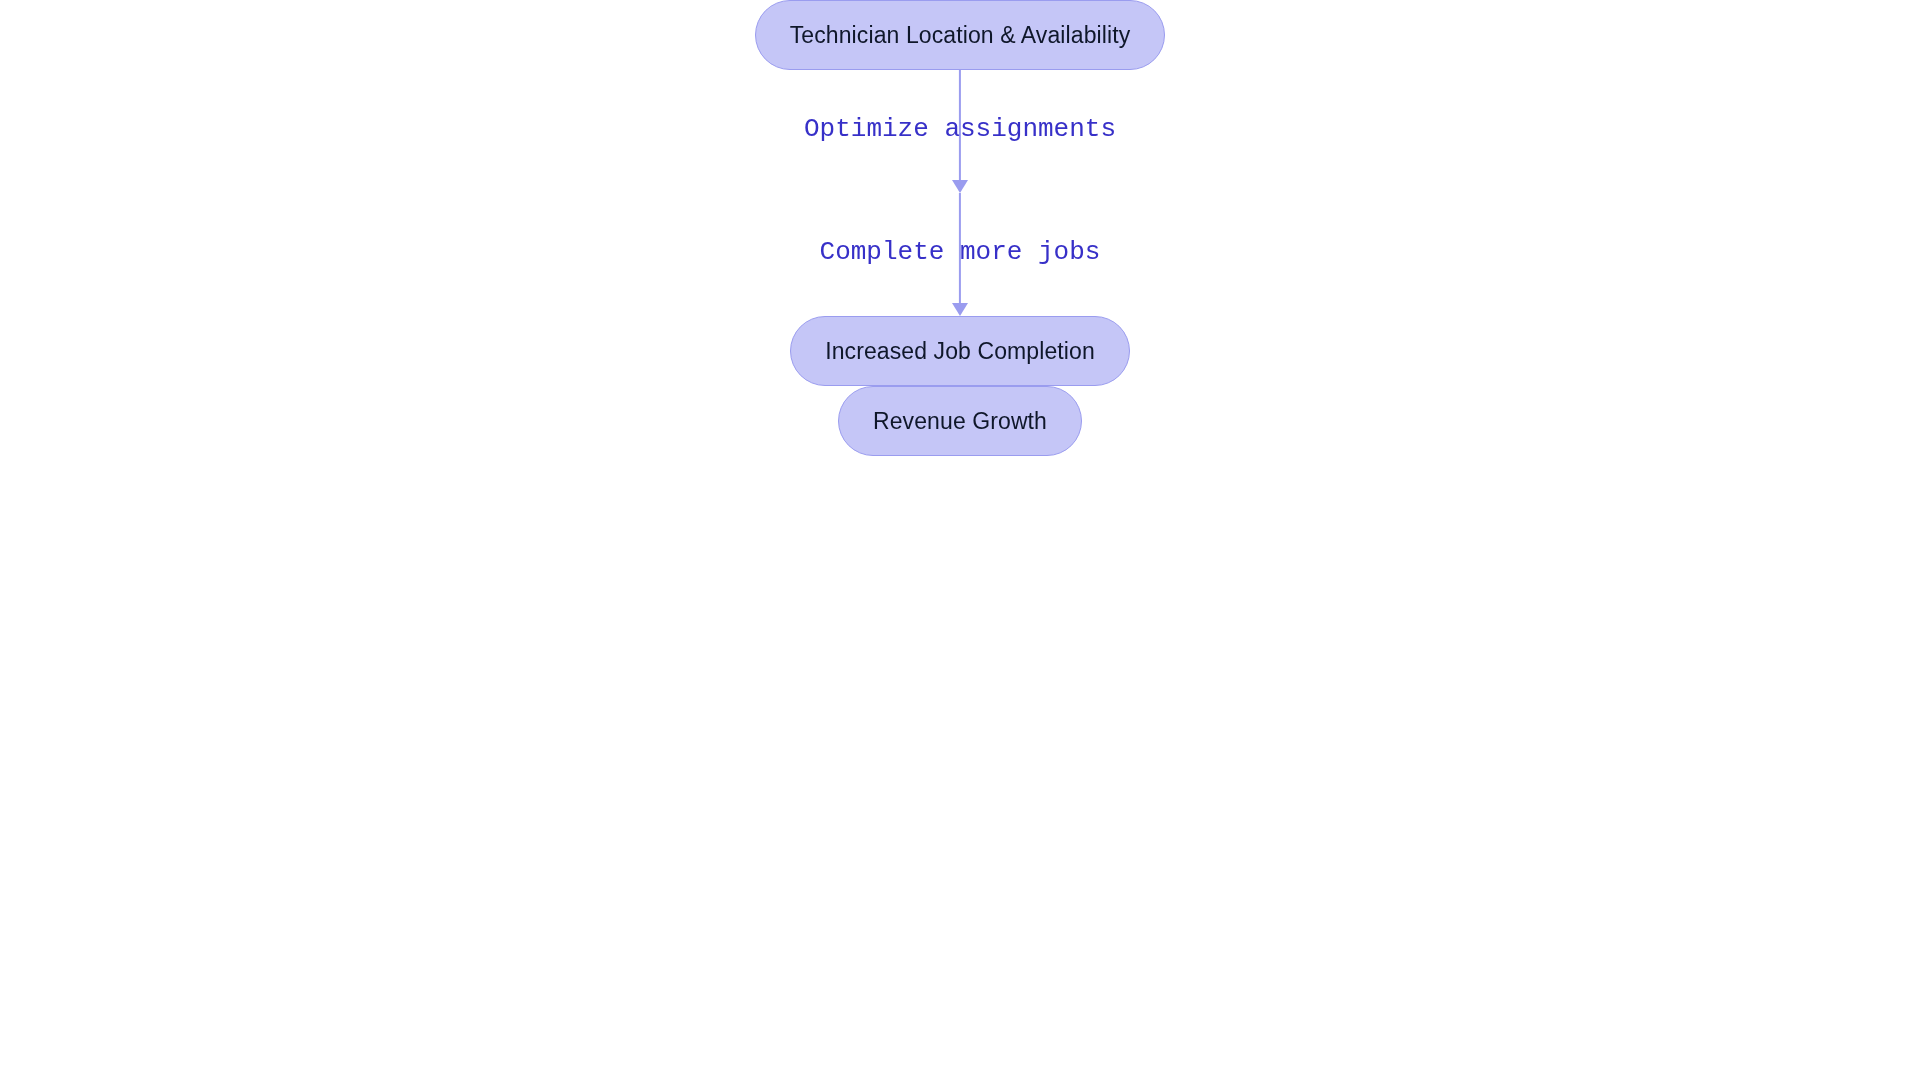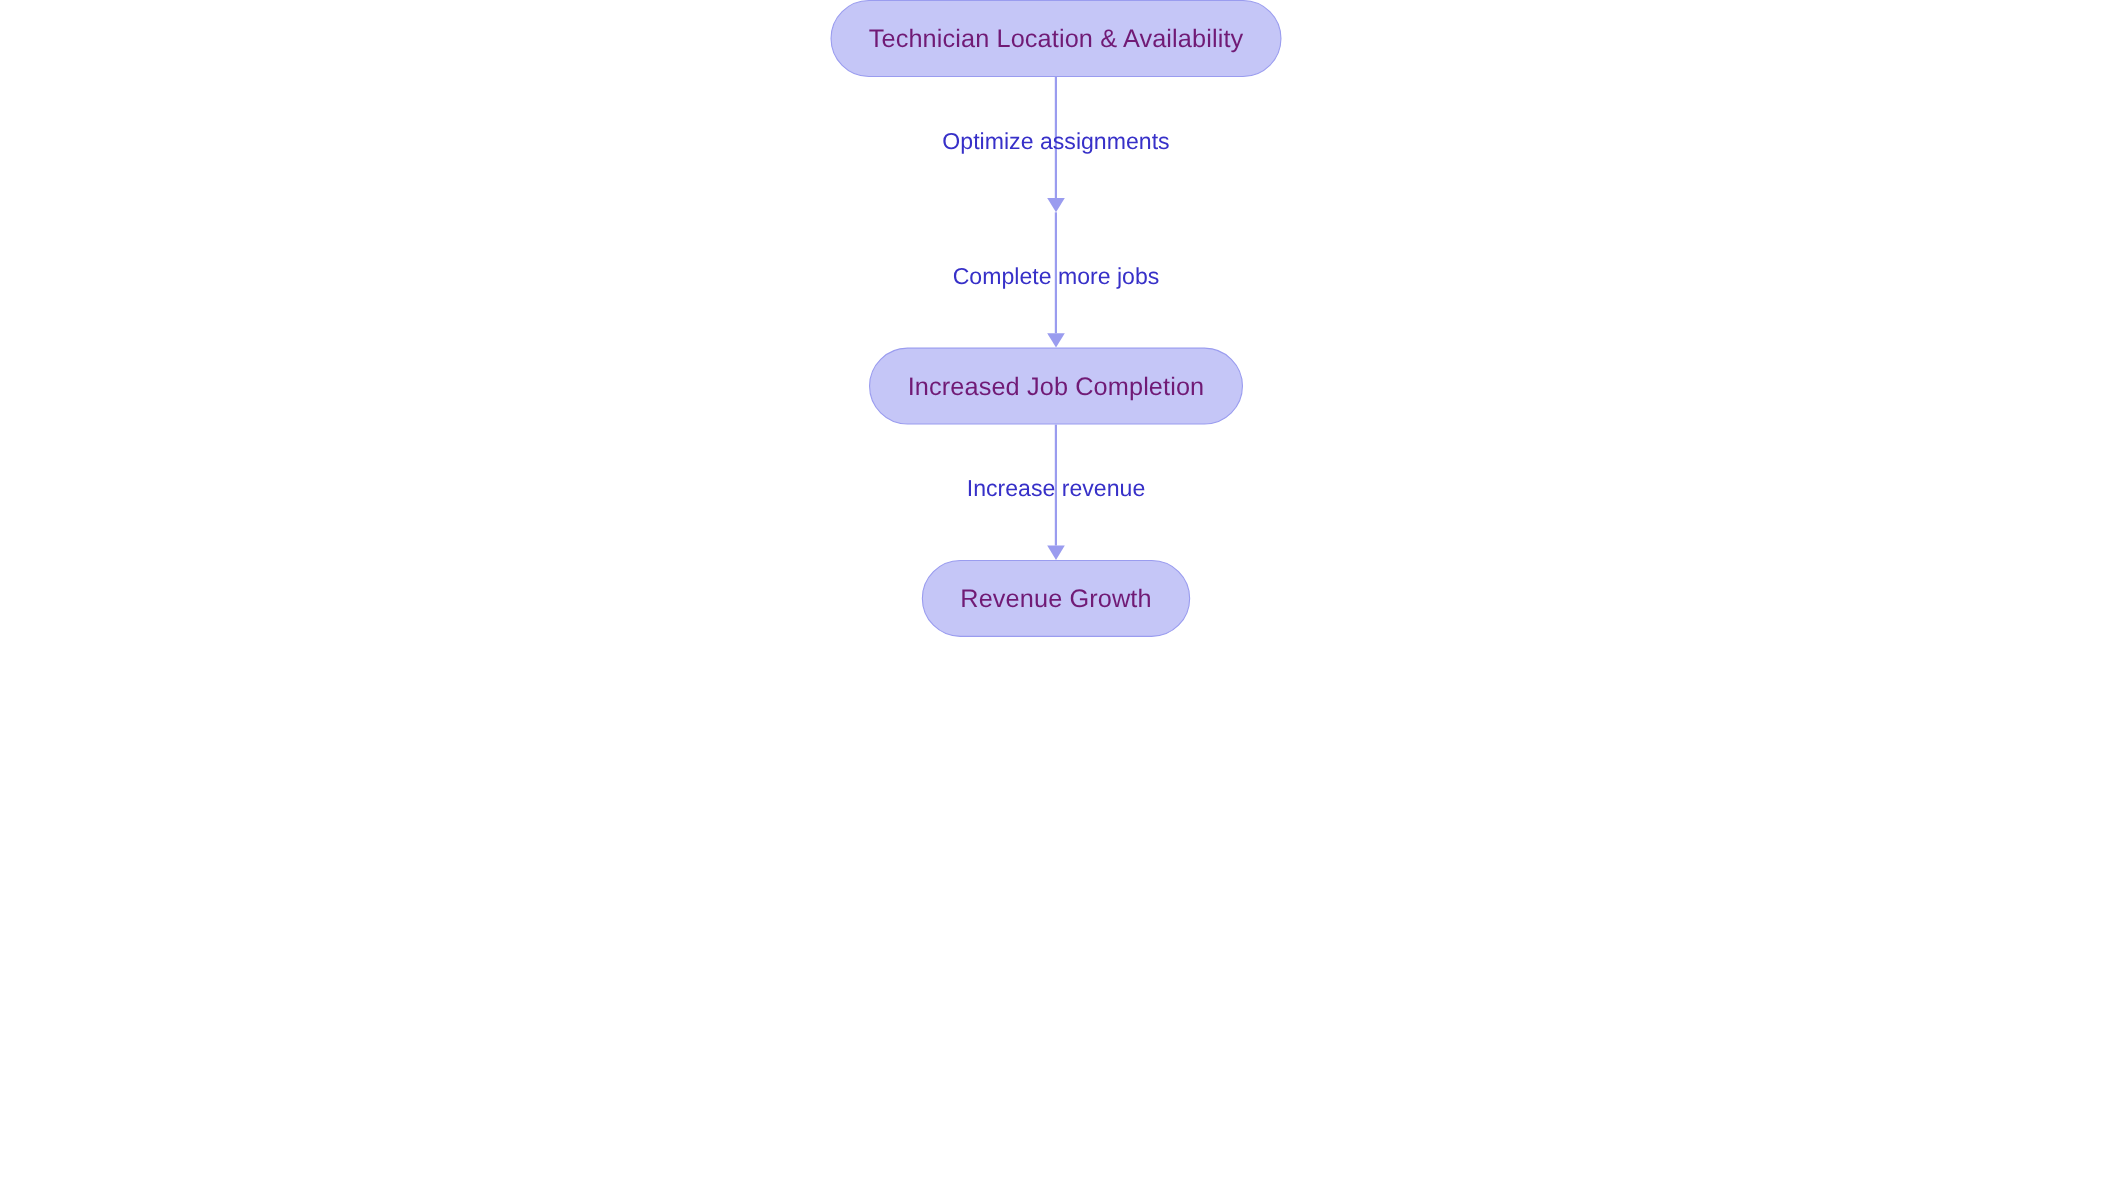--- a/index.html
+++ b/index.html
@@ -38,21 +38,21 @@
   
   .node {
     box-sizing: border-box;
     height: 70px;
     display: flex;
     align-items: center;
     justify-content: center;
     background: #c5c6f7;
     border: 1.4px solid #9a9cef;
     border-radius: 35px;
-    color: #701a75;
+    color: #0f172a;
     font-size: 23px;
     font-weight: 400;
     letter-spacing: 0.1px;
     white-space: nowrap;
     padding: 0 34px;
     position: relative;
     z-index: 3;
   }
 
   
@@ -84,25 +84,26 @@
     height: 0;
     border-left: 8.5px solid transparent;
     border-right: 8.5px solid transparent;
     border-top: 13px solid #9a9cef;
     z-index: 2;
   }
   .connector .edge-label {
     position: relative;
     z-index: 2;
     color: #3730c8;
-    font-size: 21px;
+    font-size: 26px;
     line-height: 1;
     white-space: nowrap;
     padding: 1px 0px;
     margin-top: -6px;
+    font-family: Liberation Mono, monospace;
   }
 </style>
 </head>
 <body>
 
 <div id="flow-canvas">
   <div class="chain">
 
     <div class="node">
       <span>Technician Location &amp; Availability</span>
@@ -122,24 +123,19 @@
       <span class="arrowhead"></span>
       <span class="edge-label">Complete more jobs</span>
     </div>
 
     <div class="node">
       <span>Increased Job Completion</span>
     </div>
 
 
 
-    <div class="connector">
-      <span class="line"></span>
-      <span class="arrowhead"></span>
-      <span class="edge-label">Increase revenue</span>
-    </div>
 
     <div class="node">
       <span>Revenue Growth</span>
     </div>
 
   </div>
 </div>
 
 </body></html>

